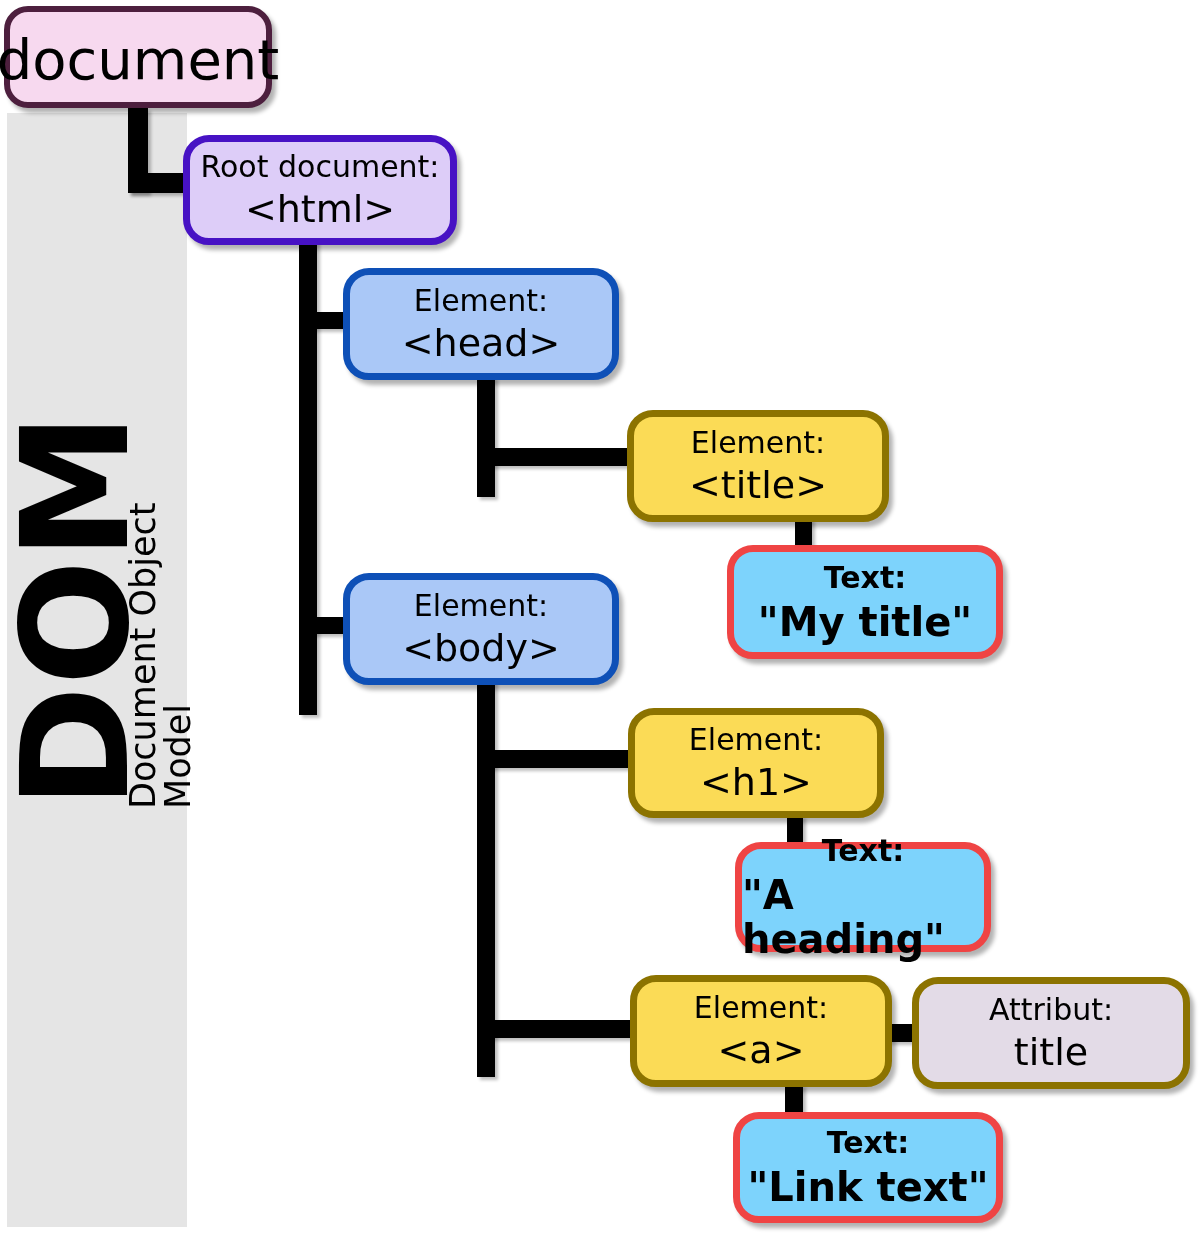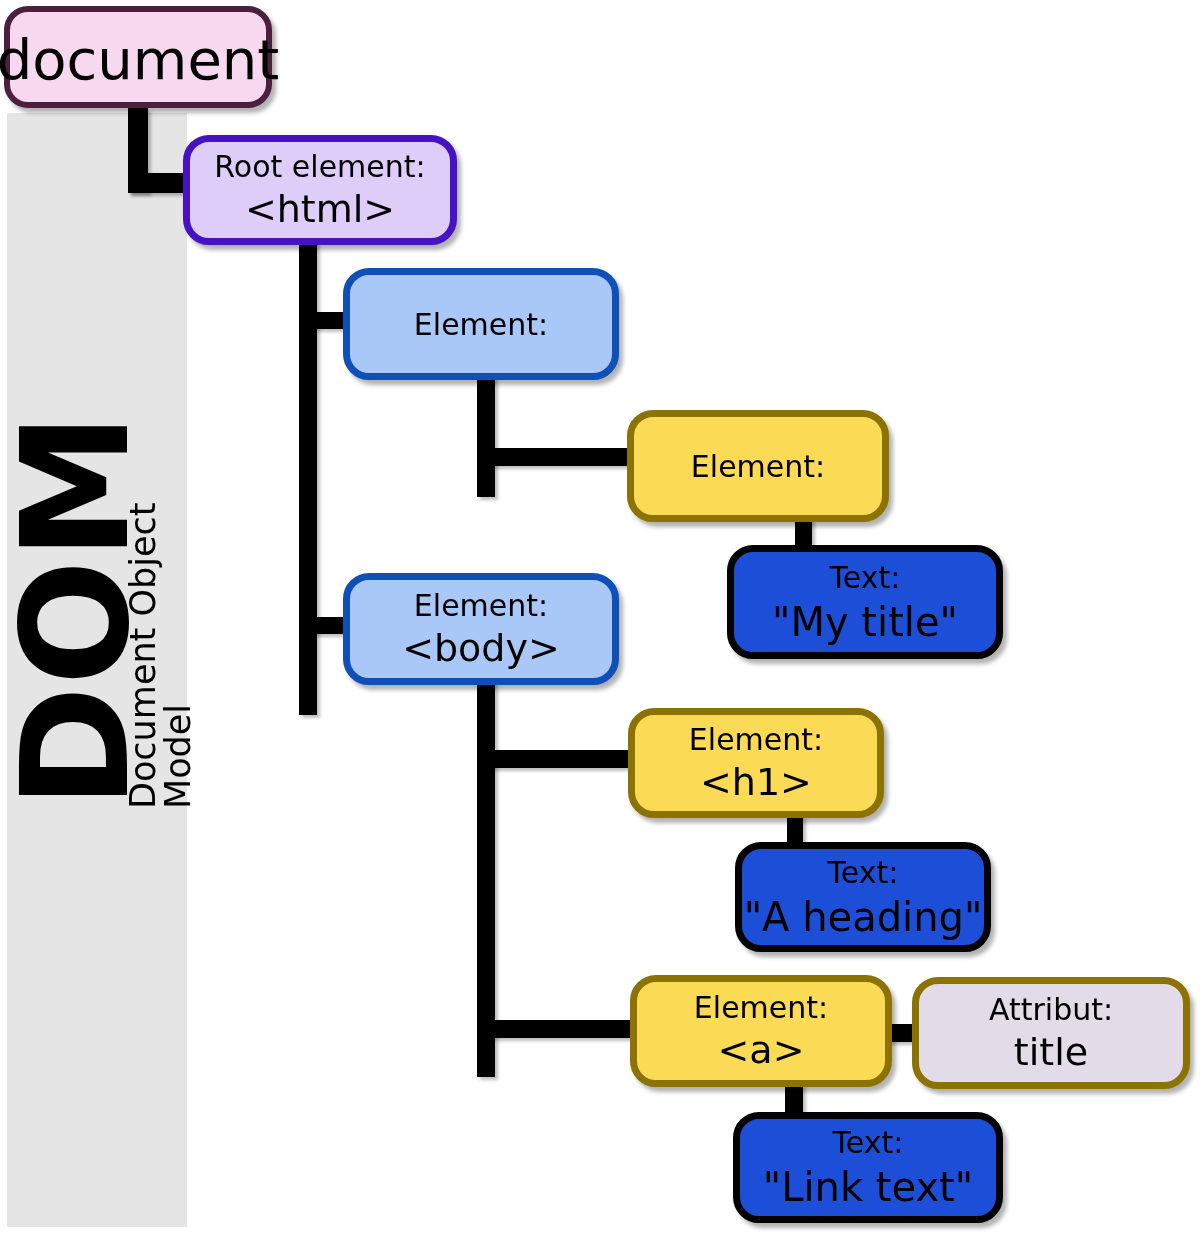--- a/index.html
+++ b/index.html
@@ -26,21 +26,21 @@
           box-shadow:4px 5px 4px rgba(0,0,0,0.30); z-index:2; }
   .node .t { font-size:30px; line-height:1.1; }
   .node .v { font-size:38px; line-height:1.1; margin-top:6px; }
   .node .v.small { font-size:40px; }
   .node .v.single { font-size:56px; margin-top:6px; }
 
   .c-doc    { background:#f7d9ef; border:6px solid #4d1f3e; border-radius:24px; }
   .c-root   { background:#ddcdf8; border:7px solid #4712c4; }
   .c-blue   { background:#aac8f7; border:7px solid #0e50b7; }
   .c-yellow { background:#fbdb56; border:7px solid #8c7300; }
-  .c-text   { background:#1d4ed8; border:7px solid #000000; }
+  .c-text   { background:#7dd3fc; border:7px solid #ef4444;font-weight:bold; }
   .c-attr   { background:#e3dbe7; border:7px solid #8c7300; }
 </style>
 </head>
 <body>
 
 <div class="stage">
 
   <div class="sidebar"></div>
   <div class="dom-big">DOM</div>
   <div class="dom-sub">Document Object Model</div>
@@ -62,30 +62,32 @@
 
   <div class="conn" style="left:787px; top:815px; width:16px; height:30px;"></div>
   <div class="conn" style="left:785px; top:1084px; width:18px; height:31px;"></div>
   <div class="conn" style="left:888px; top:1024px; width:27px; height:18px;"></div>
 
   <div class="node c-doc" style="left:4px; top:6px; width:268px; height:102px;">
     <div class="v single">document</div>
   </div>
 
   <div class="node c-root" style="left:183px; top:135px; width:274px; height:110px;">
-    <div class="t">Root element:</div>
+    <div class="t">Root document:</div>
     <div class="v">&lt;html&gt;</div>
   </div>
 
   <div class="node c-blue" style="left:343px; top:268px; width:276px; height:112px;">
     <div class="t">Element:</div>
+    <div class="v">&lt;head&gt;</div>
   </div>
 
   <div class="node c-yellow" style="left:627px; top:410px; width:262px; height:112px;">
     <div class="t">Element:</div>
+    <div class="v">&lt;title&gt;</div>
   </div>
 
   <div class="node c-text" style="left:727px; top:545px; width:276px; height:114px;">
     <div class="t">Text:</div>
     <div class="v small">"My title"</div>
   </div>
 
   <div class="node c-blue" style="left:343px; top:573px; width:276px; height:112px;">
     <div class="t">Element:</div>
     <div class="v">&lt;body&gt;</div>

